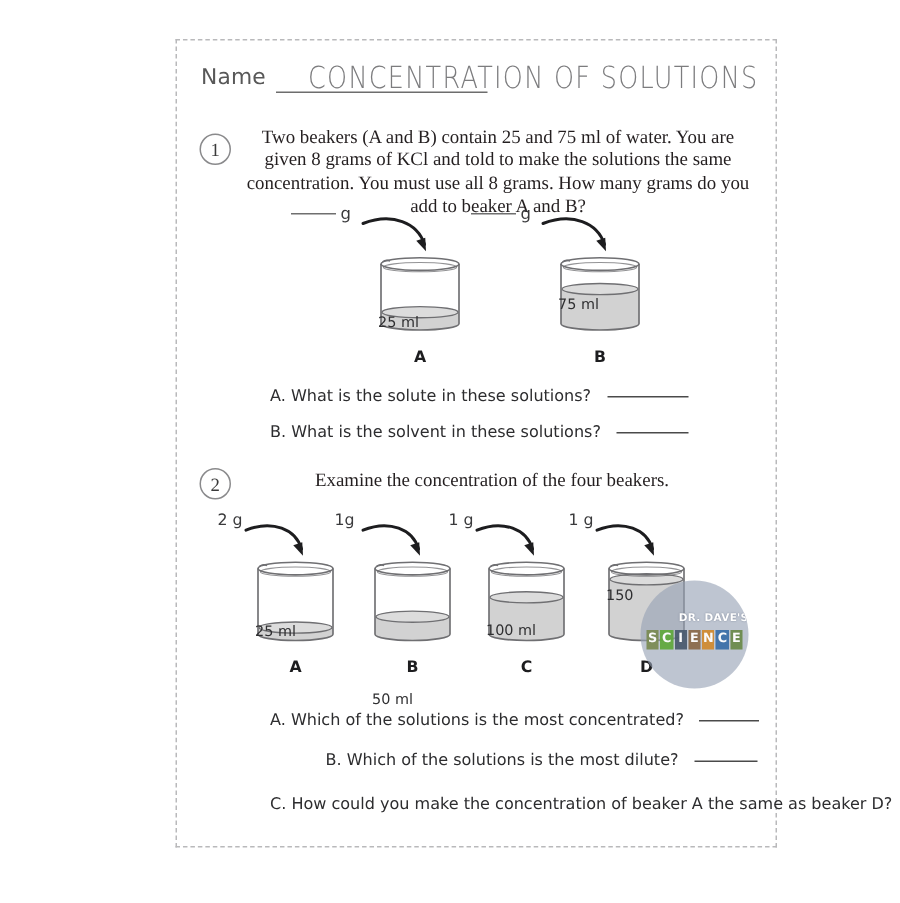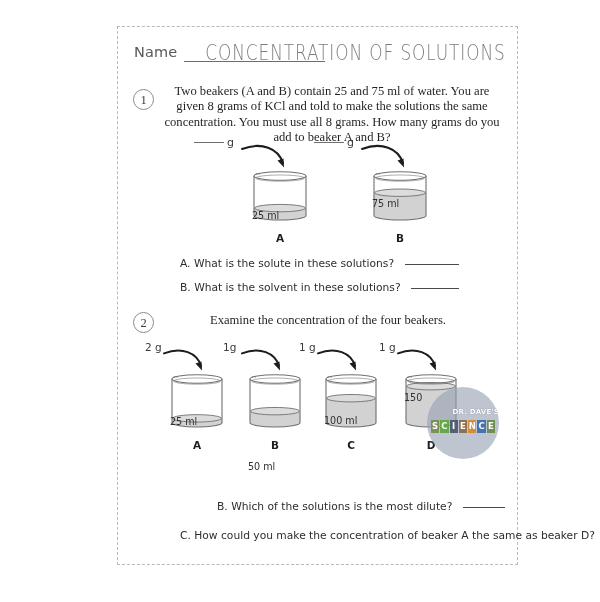--- a/index.html
+++ b/index.html
@@ -479,20 +479,25 @@
         <div class="tile" style="background: rgb(122, 138, 82);">S</div>
         <div class="tile" style="background: rgb(95, 168, 60);">C</div>
         <div class="tile" style="background: rgb(74, 90, 110);">I</div>
         <div class="tile" style="background: rgb(138, 106, 74);">E</div>
         <div class="tile" style="background: rgb(208, 138, 48);">N</div>
         <div class="tile" style="background: rgb(58, 110, 168);">C</div>
         <div class="tile" style="background: rgb(106, 138, 74);">E</div>
       </div>
   </div>
 
+  <div class="sub-q" id="q2a">
+    <span>A.</span>
+    <span>Which of the solutions is the most concentrated?</span>
+    <span class="blank" style="width:40px"></span>
+  </div>
   <div class="sub-q" id="q2b">
     <span>B.</span>
     <span>Which of the solutions is the most dilute?</span>
     <span class="blank" style="width:42px"></span>
   </div>
   <div class="sub-q" id="q2c">
     <span>C.</span>
     <span>How could you make the concentration of beaker A the same as beaker D?</span>
   </div>
 

